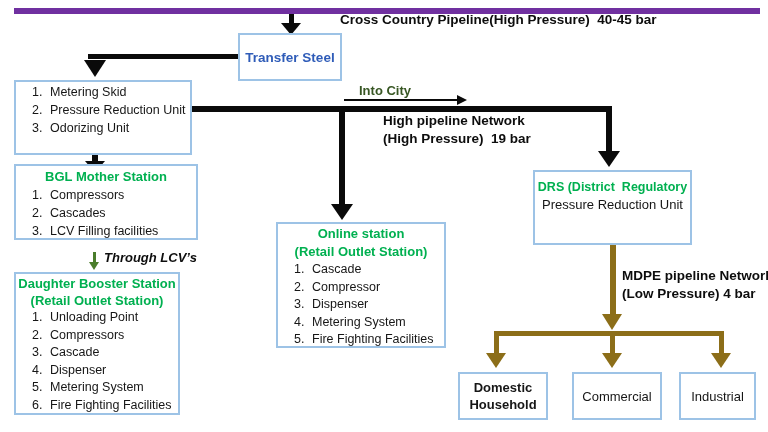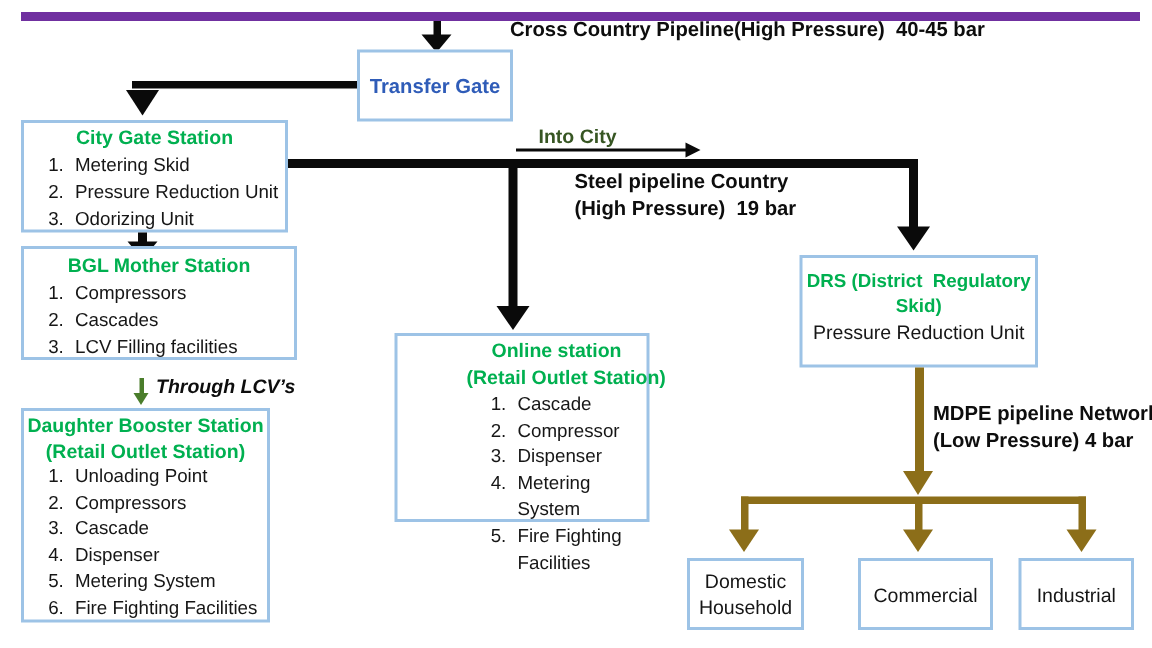--- a/index.html
+++ b/index.html
@@ -41,28 +41,27 @@
 
 <div class="canvas">
 
   <div class="hline purple" style="left:14px;top:8px;width:746px;height:6px;"></div>
   <div class="lbl" style="left:340px;top:11px;text-align:center;">Cross Country Pipeline(High Pressure)  40-45 bar</div>
 
   <div class="vline black" style="left:289px;top:14px;width:5px;height:10px;"></div>
   <div class="ah ah-down-black-sm" style="left:281px;top:23px;"></div>
 
   <div class="box center-text" style="left:238px;top:33px;width:104px;height:48px;">
-    <span class="blue-bold">Transfer Gate</span>
+    <span class="blue-bold">Transfer Steel</span>
   </div>
 
   <div class="hline black" style="left:88px;top:54px;width:150px;height:5px;"></div>
   <div class="ah ah-down-black" style="left:84px;top:60px;border-top-width:17px;"></div>
 
   <div class="box" style="left:14px;top:80px;width:178px;height:75px;padding-top:1px;">
-    <div class="station-title">City Gate Station</div>
     <ol>
       <li>Metering Skid</li>
       <li>Pressure Reduction Unit</li>
       <li>Odorizing Unit</li>
     </ol>
   </div>
 
   <div class="vline black" style="left:92px;top:155px;width:6px;height:7px;"></div>
   <div class="ah ah-down-black-sm" style="left:85px;top:161px;"></div>
 
@@ -91,59 +90,58 @@
       <li>Fire Fighting Facilities</li>
     </ol>
   </div>
 
   <div class="hline black" style="left:192px;top:106px;width:420px;height:6px;"></div>
 
   <div class="lbl lbl-green" style="left:359px;top:82px;font-size:13px;">Into City</div>
   <div class="hline black" style="left:344px;top:99px;width:115px;height:2px;"></div>
   <div class="ah ah-right-black" style="left:457px;top:95px;"></div>
 
-  <div class="lbl" style="left:383px;top:112px;"><span>Steel pipeline Country</span><br><span>(High Pressure)  19 bar</span></div>
+  <div class="lbl" style="left:383px;top:112px;"><span>High pipeline Network</span><br><span>(High Pressure)  19 bar</span></div>
 
   <div class="vline black" style="left:339px;top:106px;width:6px;height:99px;"></div>
   <div class="ah ah-down-black" style="left:331px;top:204px;border-top-width:16px;"></div>
 
-  <div class="box" style="left:263px;top:222px;width:170px;height:126px;padding-top:1px;padding-left:46px;">
+  <div class="box" style="left:276px;top:222px;width:170px;height:126px;padding-top:1px;">
     <div class="station-title">Online station</div>
     <div class="station-title">(Retail Outlet Station)</div>
     <ol class="tight">
       <li>Cascade</li>
       <li>Compressor</li>
       <li>Dispenser</li>
       <li>Metering System</li>
       <li>Fire Fighting Facilities</li>
     </ol>
   </div>
 
   <div class="vline black" style="left:606px;top:106px;width:6px;height:46px;"></div>
   <div class="ah ah-down-black" style="left:598px;top:151px;border-top-width:16px;"></div>
 
   <div class="box" style="left:533px;top:170px;width:159px;height:75px;padding-top:7px;">
     <div class="station-title tight" style="font-size:12.5px;text-align:center;">DRS (District  Regulatory</div>
-    <div class="station-title tight" style="font-size:12.5px;">Skid)</div>
     <div class="drs-sub">Pressure Reduction Unit</div>
   </div>
 
   <div class="vline olive" style="left:610px;top:245px;width:6px;height:70px;"></div>
   <div class="ah ah-down-olive" style="left:602px;top:314px;border-top-width:16px;"></div>
   <div class="lbl" style="left:622px;top:267px;"><span>MDPE pipeline Network</span><br><span>(Low Pressure) 4 bar</span></div>
 
   <div class="hline olive" style="left:494px;top:331px;width:230px;height:5px;"></div>
   <div class="vline olive" style="left:494px;top:331px;width:5px;height:23px;"></div>
   <div class="ah ah-down-olive" style="left:486px;top:353px;"></div>
   <div class="vline olive" style="left:610px;top:336px;width:5px;height:18px;"></div>
   <div class="ah ah-down-olive" style="left:602px;top:353px;"></div>
   <div class="vline olive" style="left:719px;top:331px;width:5px;height:23px;"></div>
   <div class="ah ah-down-olive" style="left:711px;top:353px;"></div>
 
-  <div class="box center-text" style="left:458px;top:372px;width:78px;height:48px;">
+  <div class="box center-text" style="left:458px;top:372px;width:90px;height:48px;font-weight:bold;">
     <span class="dest-label"><span>Domestic</span><br><span>Household</span></span>
   </div>
   <div class="box center-text" style="left:679px;top:372px;width:77px;height:48px;">
     <span class="dest-label">Industrial</span>
   </div>
   <div class="box center-text" style="left:572px;top:372px;width:90px;height:48px;">
     <span class="dest-label">Commercial</span>
   </div>
 
 </div>

